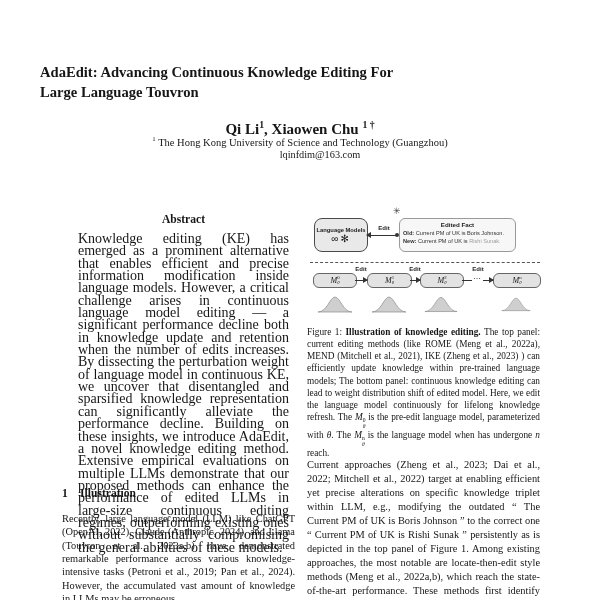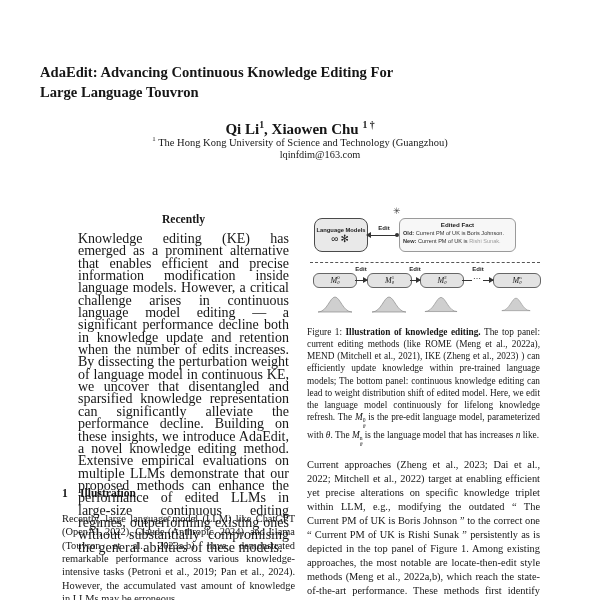--- a/index.html
+++ b/index.html
@@ -61,21 +61,21 @@
 <div class="abs authors">
   <span>Qi Li</span><sup>1</sup><span>, </span><span>Xiaowen Chu</span> <sup>1 †</sup>
 </div>
 
 <div class="abs affil">
   <sup>1</sup><span> The Hong Kong University of Science and Technology (Guangzhou)</span>
 </div>
 
 <a class="abs email" href="#">lqinfdim@163.com</a>
 
-<div class="abs abs-head">Recently</div>
+<div class="abs abs-head">Abstract</div>
 <div class="abs abs-body">Knowledge editing (KE) has emerged as a prominent alternative that enables efficient and precise information modification inside language models. However, a critical challenge arises in continuous language model editing — a significant performance decline both in knowledge update and retention when the number of edits increases. By dissecting the perturbation weight of language model in continuous KE, we uncover that disentangled and sparsified knowledge representation can significantly alleviate the performance decline. Building on these insights, we introduce AdaEdit, a novel knowledge editing method. Extensive empirical evaluations on multiple LLMs demonstrate that our proposed methods can enhance the performance of edited LLMs in large-size continuous editing regimes, outperforming existing ones without substantially compromising the general abilities of these models.</div>
 
 <div class="abs sec-head">
   <span class="num">1</span><span>Illustration</span>
 </div>
 <div class="abs intro-body">Recently, large language model (LLM) like ChatGPT (OpenAI, 2022), Claude (Anthropic, 2024), and Llama (Touvron et al., 2023a,b) have demonstrated remarkable performance across various knowledge-intensive tasks (Petroni et al., 2019; Pan et al., 2024). However, the accumulated vast amount of knowledge in LLMs may be erroneous,</div>
 
 <div class="abs fig">
   <div class="abs lm-box">
     <span class="lbl">Language Models</span>
@@ -160,16 +160,16 @@
     </svg>
 </div>
 
 <div class="abs caption">
   <span>Figure 1: </span><span class="b">Illustration of knowledge editing.</span><span> The top panel: current editing methods (like ROME (Meng et al., 2022a), MEND (Mitchell et al., 2021), IKE (Zheng et al., 2023) ) can efficiently update knowledge within pre-trained language models; The bottom panel: continuous knowledge editing can lead to weight distribution shift of edited model. Here, we edit the language model continuously for lifelong knowledge refresh. The </span><i>M</i><span class="stack">
       <span>0</span>
       <span class="it">θ</span>
     </span><span> is the pre-edit language model, parameterized with </span><i>θ</i><span>. The </span><i>M</i><span class="stack">
       <span>n</span>
       <span class="it">θ</span>
-    </span><span> is the language model that has increases </span><i>n</i><span> like.</span>
+    </span><span> is the language model when has undergone </span><i>n</i><span> reach.</span>
 </div>
 
 <div class="abs rbody">Current approaches (Zheng et al., 2023; Dai et al., 2022; Mitchell et al., 2022) target at enabling efficient yet precise alterations on specific knowledge triplet within LLM, e.g., modifying the outdated “ The Current PM of UK is Boris Johnson ” to the correct one “ Current PM of UK is Rishi Sunak ” persistently as is depicted in the top panel of Figure 1. Among existing approaches, the most notable are locate-then-edit style methods (Meng et al., 2022a,b), which reach the state-of-the-art performance. These methods first identify and</div>
 
 </body></html>

